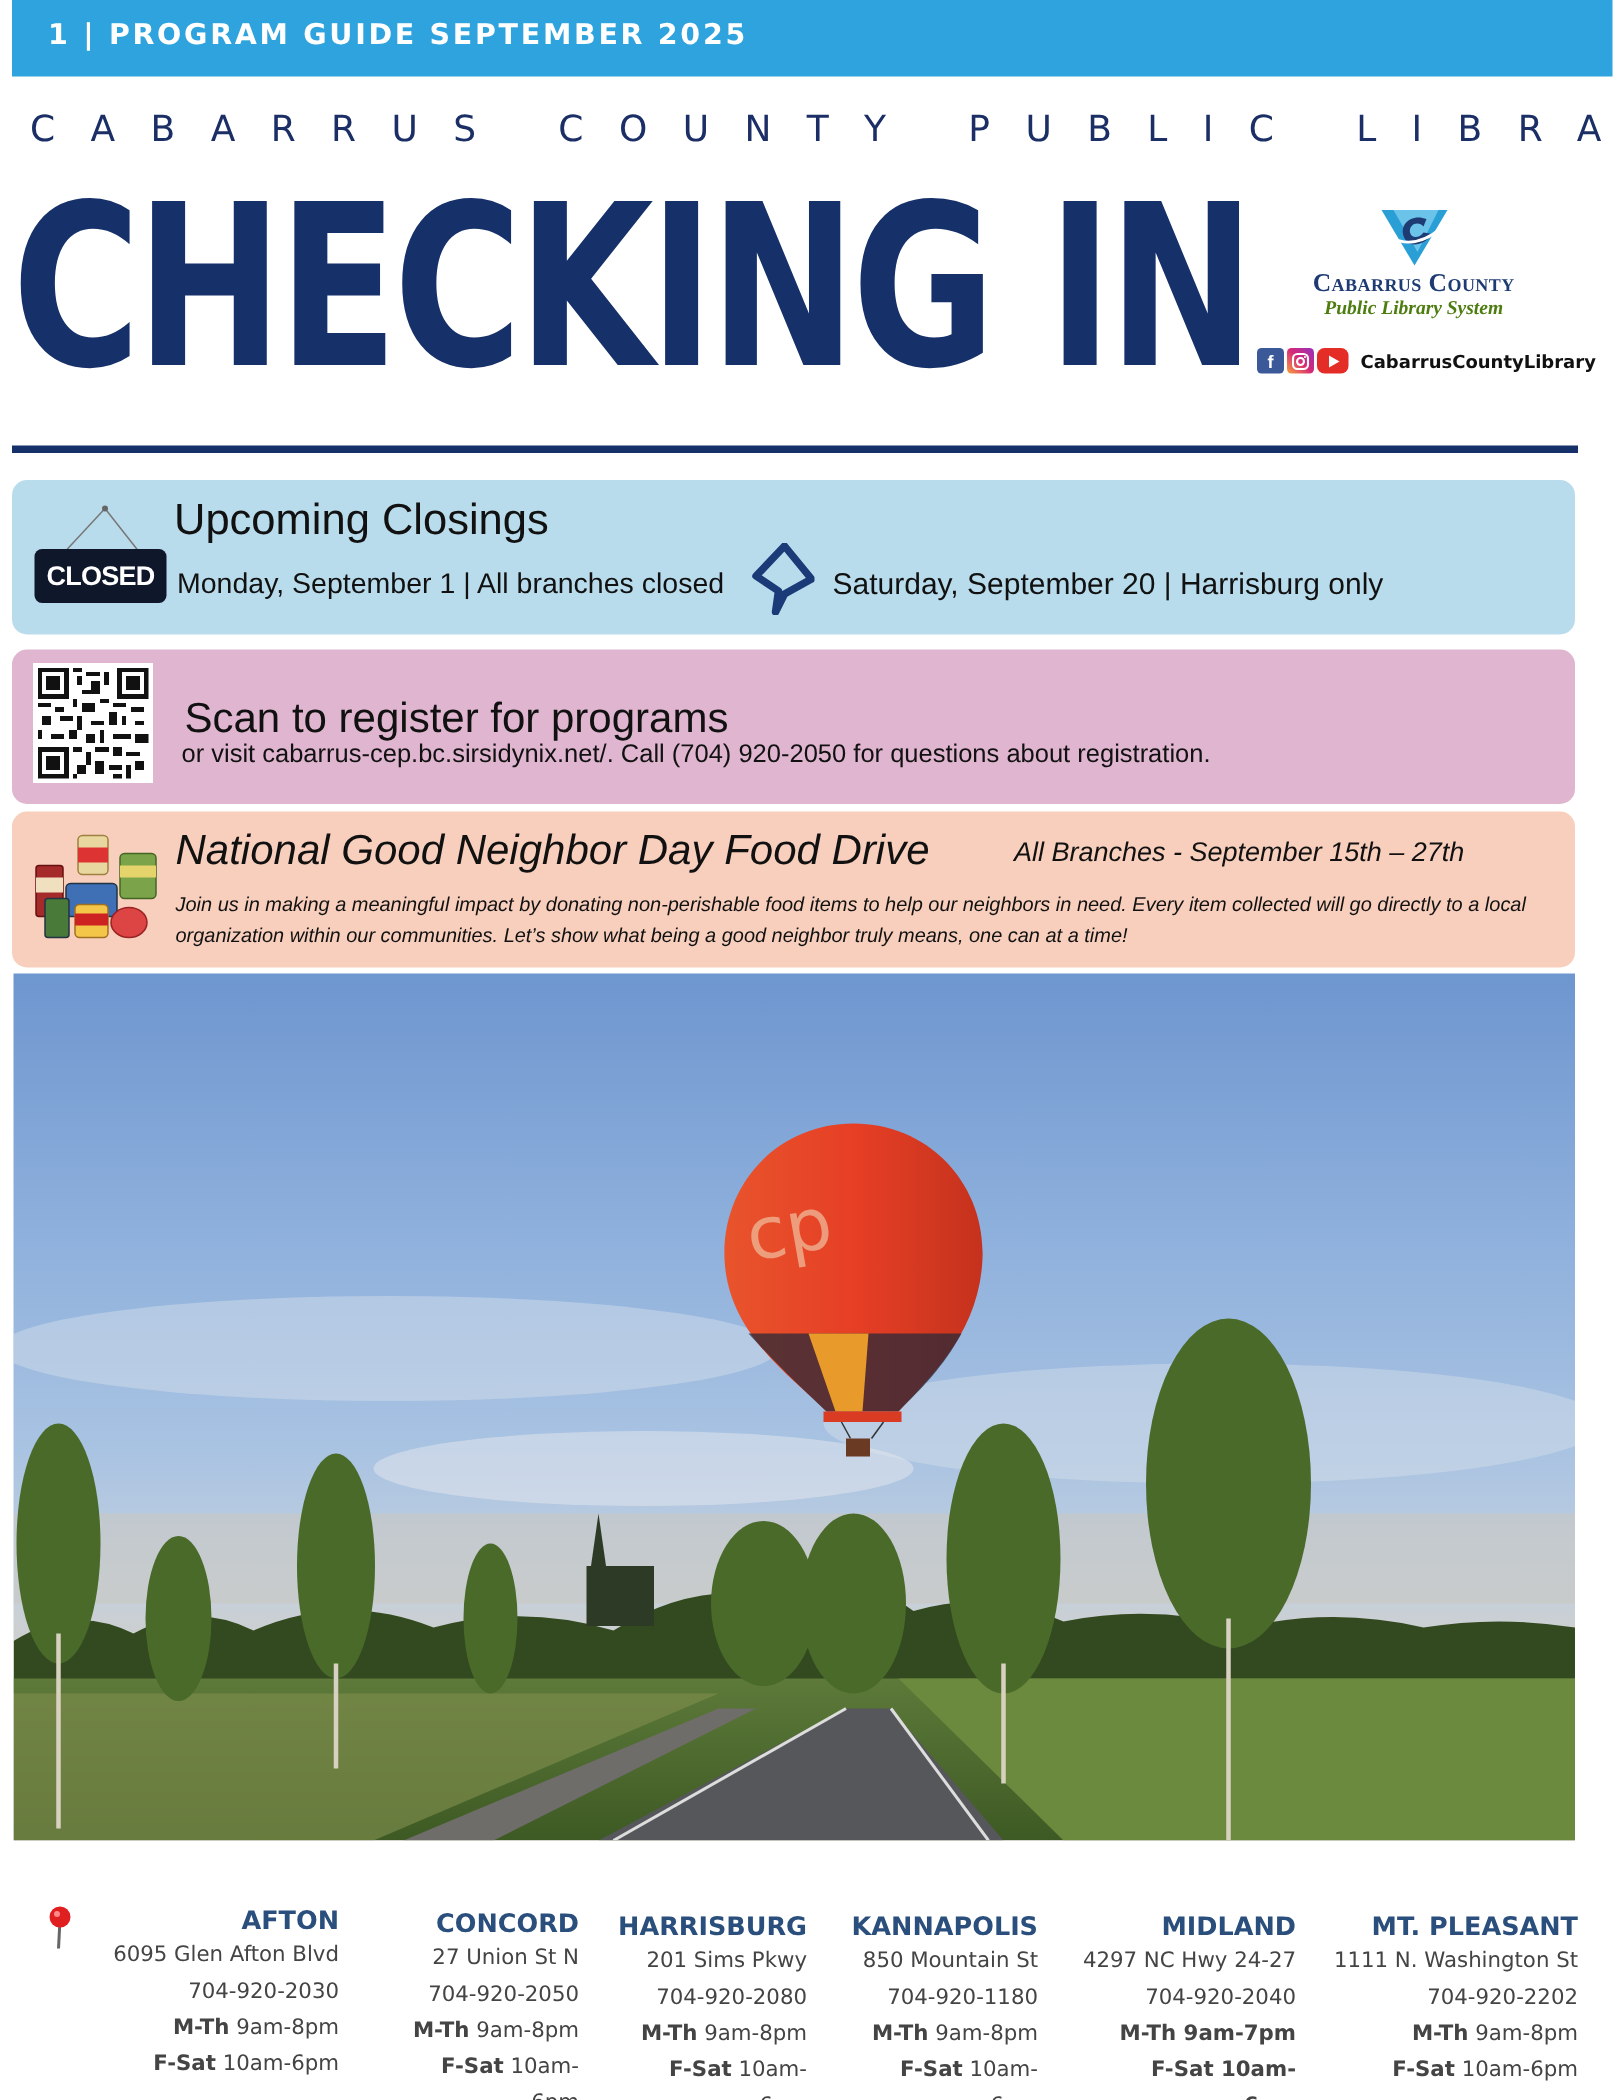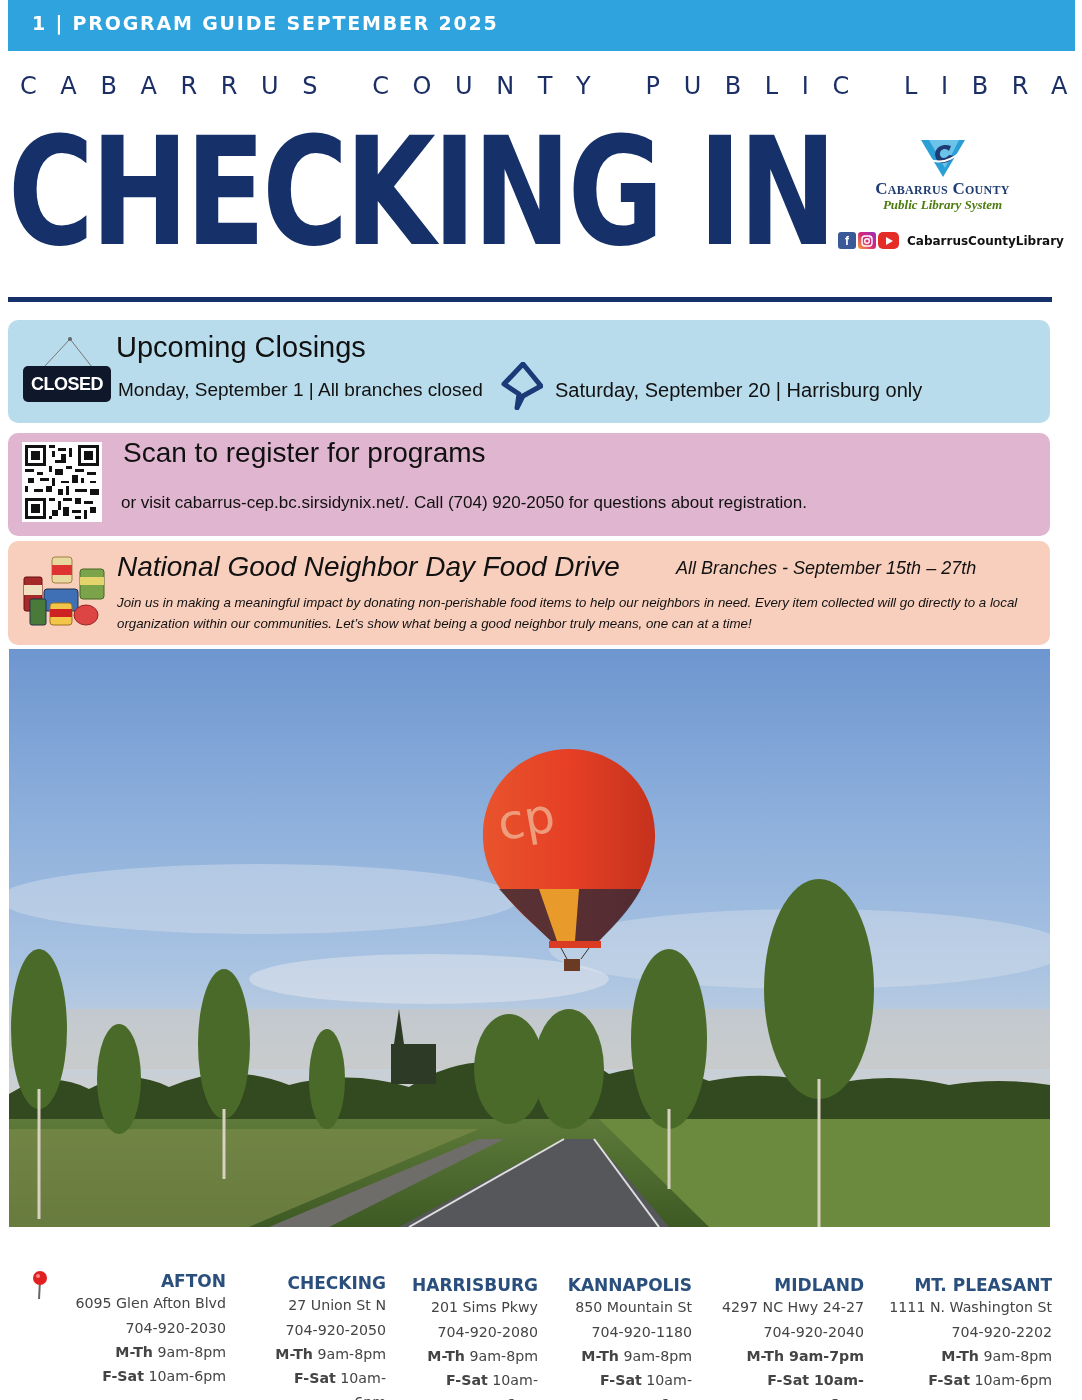--- a/index.html
+++ b/index.html
@@ -36,21 +36,21 @@
   .closed-sign { position: absolute; left: 14px; top: 16px; width: 90px; height: 70px; }
   .closed-string { position: absolute; left: 18px; top: 0; width: 54px; height: 32px; }
   .closed-badge { position: absolute; left: 1px; top: 30px; width: 88px; height: 36px; background: #0f172a; border-radius: 5px; color: #fff; font-weight: bold; font-size: 18px; text-align: center; line-height: 36px; font-family: "Liberation Sans", sans-serif; letter-spacing: -0.5px; }
 
   .closings-title { position: absolute; left: 108px; top: 11px; font-size: 29px; color: #111; }
   .closing-1 { position: absolute; left: 110px; top: 59px; font-size: 19px; color: #111; }
   .kite-icon { position: absolute; left: 493px; top: 42px; }
   .closing-2 { position: absolute; left: 547px; top: 59px; font-size: 20px; color: #111; }
 
   .qr { position: absolute; left: 14px; top: 9px; width: 80px; height: 80px; background: #fff; padding: 3px; }
-  .register-title { position: absolute; left: 115px; top: 4px; font-size: 28px; color: #111; }
+  .register-title { position: absolute; left: 115px; top: 30px; font-size: 28px; color: #111; }
   .register-text { position: absolute; left: 113px; top: 60px; font-size: 17px; color: #111; }
 
   .cans { position: absolute; left: 14px; top: 14px; width: 88px; height: 74px; }
   .food-title { position: absolute; left: 109px; top: 10px; font-size: 28px; color: #111; }
   .food-dates { position: absolute; left: 668px; top: 17px; font-size: 18px; color: #111; }
   .food-body { position: absolute; left: 109px; top: 51px; width: 928px; font-size: 13.3px; line-height: 21px; color: #111; }
 
   .photo { position: absolute; left: 9px; top: 649px; width: 1041px; height: 578px; overflow: hidden; background: linear-gradient(180deg, #6e96cf 0%, #8eb0dc 30%, #a9c3e2 55%, #c3d0df 70%, #cfcfcb 78%); }
 
   .pin-icon { position: absolute; left: 30px; top: 1270px; }
@@ -270,21 +270,21 @@
 
 <div class="branches">
   <div class="branch" style="left:0; width:168px;">
     <div class="branch-name">AFTON</div>
     <div class="branch-addr">6095 Glen Afton Blvd</div>
     <div class="branch-phone">704-920-2030</div>
     <div class="branch-hours"><b>M-Th</b> <span>9am-8pm</span></div>
     <div class="branch-hours"><b>F-Sat</b> <span>10am-6pm</span></div>
   </div>
   <div class="branch" style="left:180px; width:148px; top:2px;">
-    <div class="branch-name">CHECKING</div>
+    <div class="branch-name">CONCORD</div>
     <div class="branch-addr">27 Union St N</div>
     <div class="branch-phone">704-920-2050</div>
     <div class="branch-hours"><b>M-Th</b> <span>9am-8pm</span></div>
     <div class="branch-hours"><b>F-Sat</b> <span>10am-6pm</span></div>
   </div>
   <div class="branch" style="left:338px; width:142px; top:4px;">
     <div class="branch-name">HARRISBURG</div>
     <div class="branch-addr">201 Sims Pkwy</div>
     <div class="branch-phone">704-920-2080</div>
     <div class="branch-hours"><b>M-Th</b> <span>9am-8pm</span></div>

